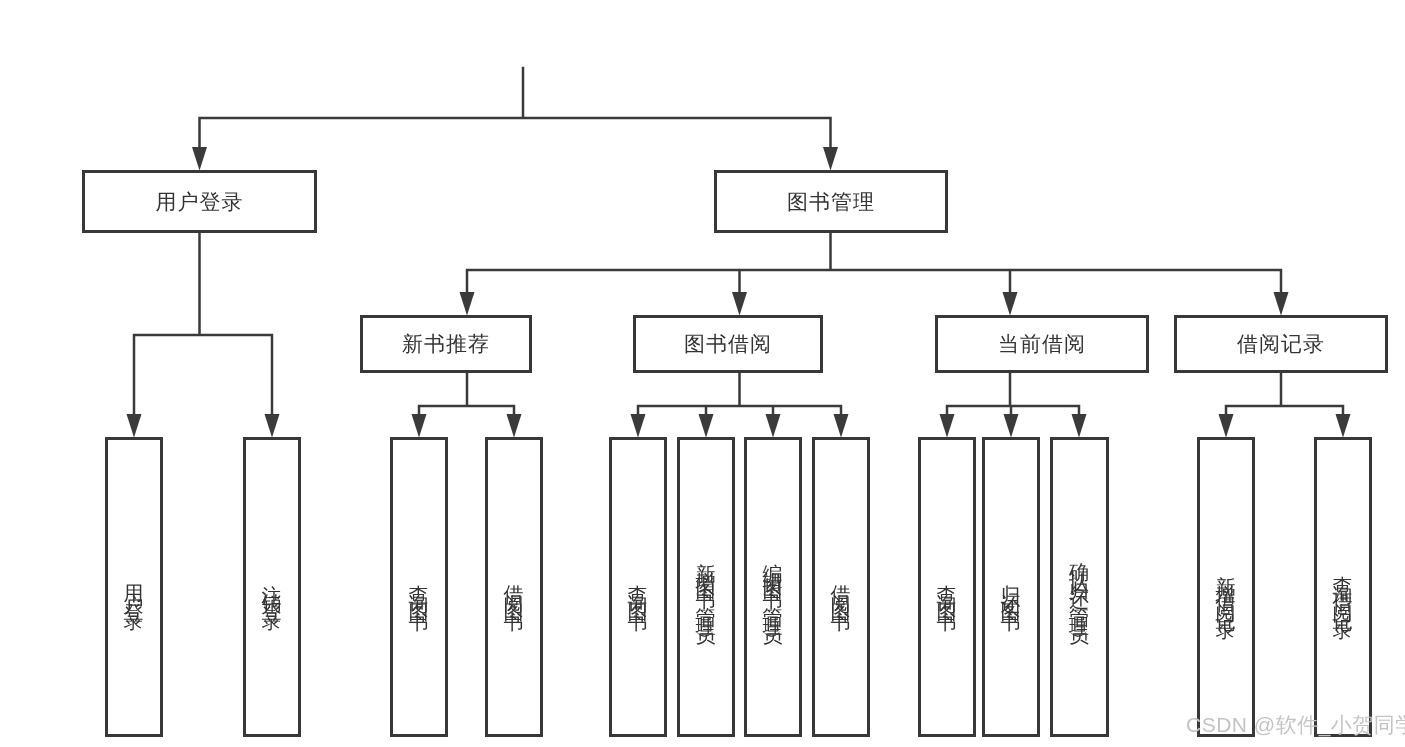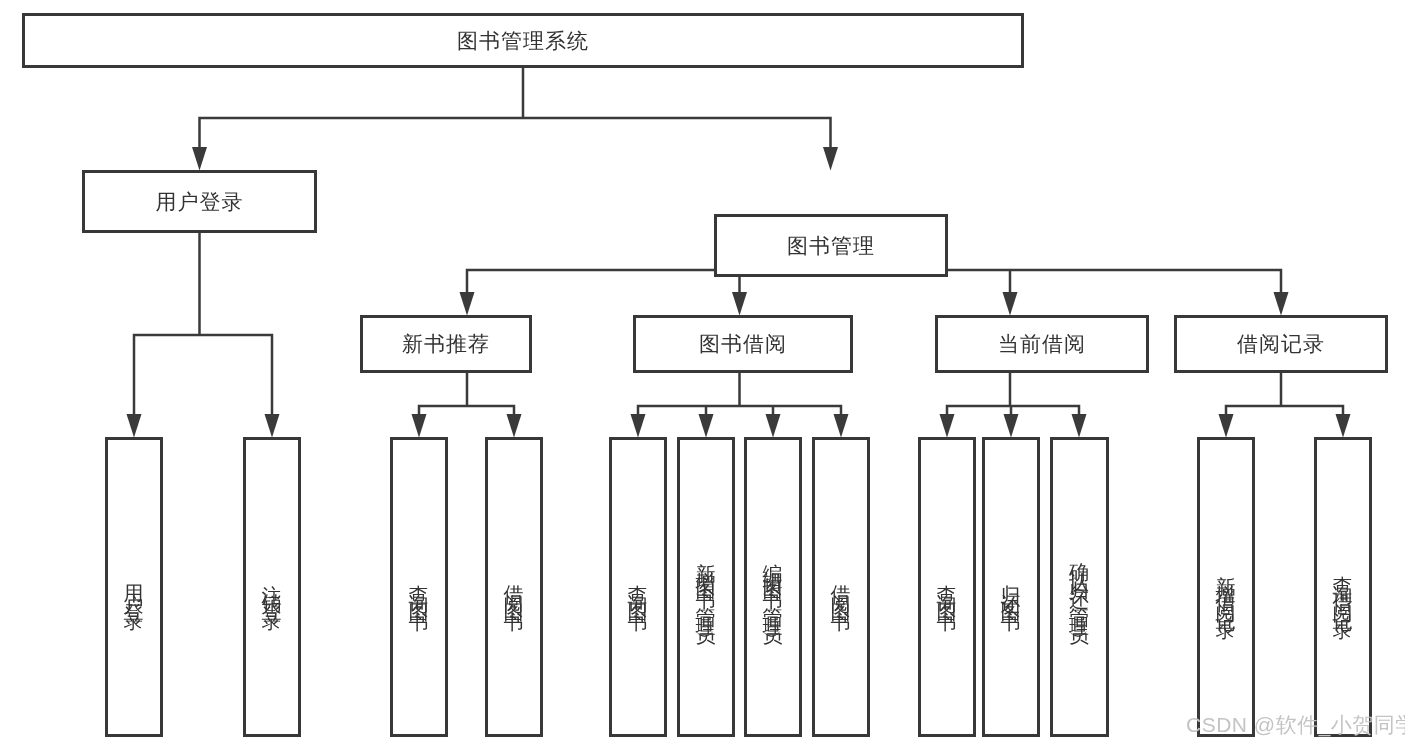--- a/index.html
+++ b/index.html
@@ -87,35 +87,32 @@
     <path class="wire" d="M1010 373 V406 M947 406 H1079 M947 406 V416 M1011 406 V416 M1079 406 V416"></path>
     <polygon class="arrow" points="939.5,414 954.5,414 947,437.5"></polygon>
     <polygon class="arrow" points="1003.5,414 1018.5,414 1011,437.5"></polygon>
     <polygon class="arrow" points="1071.5,414 1086.5,414 1079,437.5"></polygon>
 
     <path class="wire" d="M1281 373 V406 M1226 406 H1343 M1226 406 V416 M1343 406 V416"></path>
     <polygon class="arrow" points="1218.5,414 1233.5,414 1226,437.5"></polygon>
     <polygon class="arrow" points="1335.5,414 1350.5,414 1343,437.5"></polygon>
   </svg>
 
-  <div class="node node-h" style="left:22px; top:13px; width:1002px; height:55px;">
-    <span>图书管理系统</span>
-  </div>
 
   <div class="node node-h" style="left:82px; top:170px; width:235px; height:63px;">
     <span>用户登录</span>
   </div>
-  <div class="node node-h" style="left:714px; top:170px; width:234px; height:63px;margin-top:44px;">
+  <div class="node node-h" style="left:714px; top:170px; width:234px; height:63px;">
     <span>图书管理</span>
   </div>
 
   <div class="node node-h" style="left:360px; top:315px; width:172px; height:58px;">
     <span>新书推荐</span>
   </div>
-  <div class="node node-h" style="left:633px; top:315px; width:220px; height:58px;">
+  <div class="node node-h" style="left:633px; top:315px; width:190px; height:58px;">
     <span>图书借阅</span>
   </div>
   <div class="node node-h" style="left:903px; top:315px; width:214px; height:58px;margin-left:32px;">
     <span>当前借阅</span>
   </div>
   <div class="node node-h" style="left:1174px; top:315px; width:214px; height:58px;">
     <span>借阅记录</span>
   </div>
 
   <div class="node" style="left:105px; top:437px; width:58px; height:300px;">

